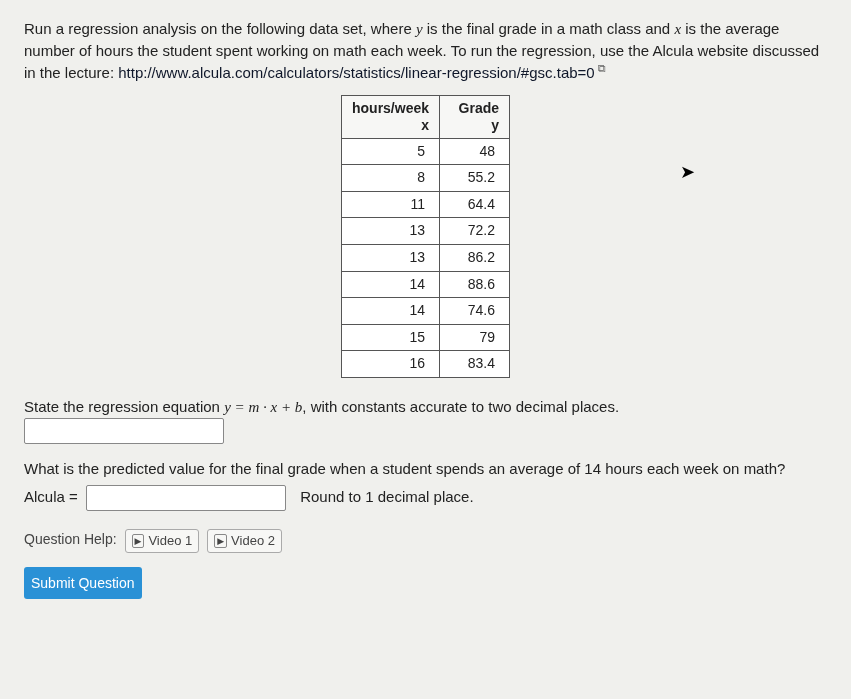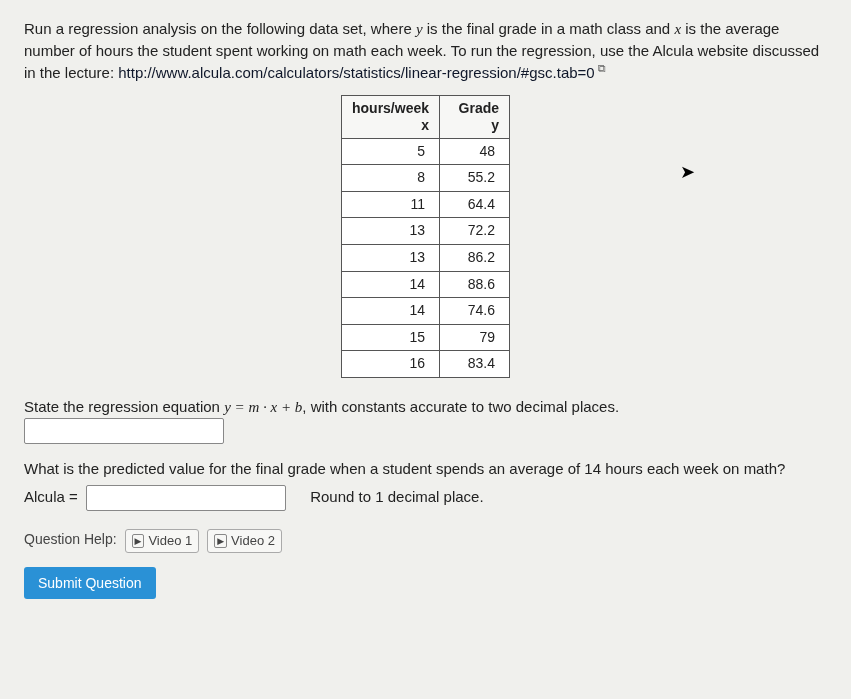--- a/index.html
+++ b/index.html
@@ -91,21 +91,21 @@
       font-size: 9px;
       border: 1px solid #888;
       padding: 0 2px;
       border-radius: 2px;
     }
     .submit-btn {
       margin-top: 14px;
       background: #2a91d6;
       color: #fff;
       border: none;
-      padding: 8px 14px;
+      padding: 8px 7px;
       font-size: 14px;
       border-radius: 3px;
       cursor: pointer;
     }
     .cursor {
       position: absolute;
       top: 160px;
       left: 680px;
       font-size: 18px;
       color: #000;
@@ -182,21 +182,21 @@
   <span>State the regression equation </span><em class="var">y = m · x + b</em><span>, with constants accurate to two decimal places.</span>
   <br>
   <span class="input-box"></span>
 </div>
 
 <div class="prompt-row">
   <div>What is the predicted value for the final grade when a student spends an average of 14 hours each week on math?</div>
   <div style="margin-top:6px;">
     <span class="grade-label">Alcula =</span>
     <span class="input-box"></span>
-    <span style="margin-left:20px;">Round to 1 decimal place.</span>
+    <span style="margin-left:10px;">Round to 1 decimal place.</span>
   </div>
 </div>
 
 <div class="help-line">
   <span>Question Help:</span>
   <span class="video-btn">
     <span class="play-icon">▶</span>
     <span>Video 1</span>
   </span>
   <span class="video-btn">

